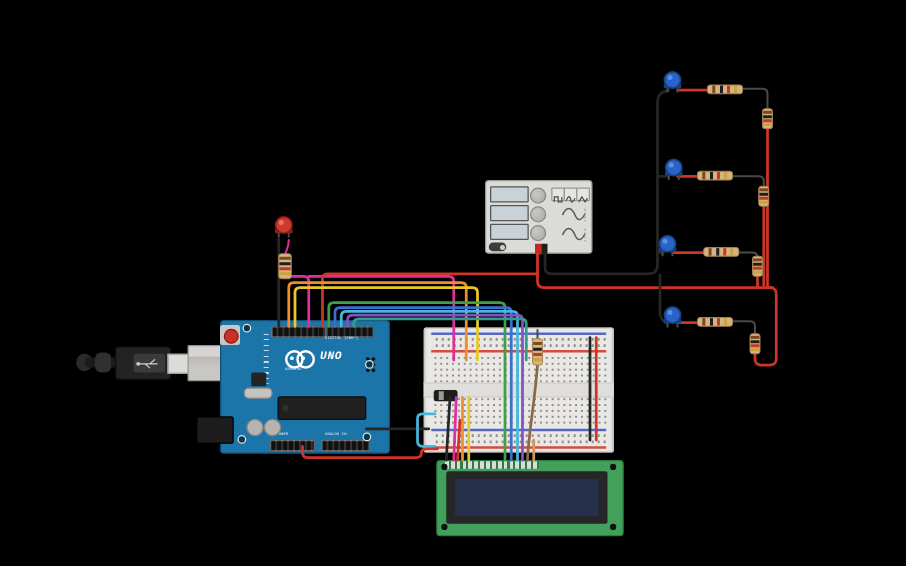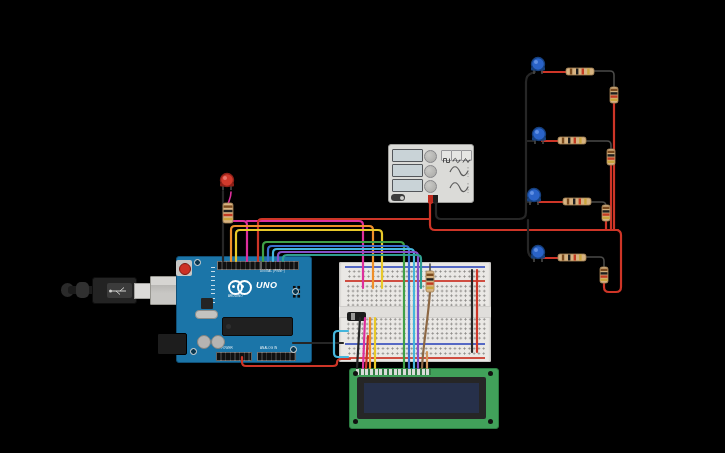--- a/index.html
+++ b/index.html
@@ -1,17 +1,17 @@
 <!DOCTYPE html>
 <html><head>
 <meta charset="utf-8">
 <style>
   html,body{margin:0;padding:0;background:#000;}
   #stage{position:relative;width:676px;height:453px;background:#000;overflow:hidden;
-         font-family:Liberation Sans, sans-serif;}
+         font-family:Liberation Mono, monospace;}
   .abs{position:absolute;}
   
   .usb-cap{left:61px;top:283px;width:13px;height:14px;background:#2a2a2a;border-radius:7px;}
   .usb-cord{left:68px;top:286px;width:30px;height:8px;background:#1b1b1b;border-radius:3px;}
   .usb-ferrite{left:76px;top:282px;width:13px;height:16px;background:#303030;border-radius:5px;}
   .usb-plug{left:92px;top:277px;width:43px;height:25px;background:#232323;border:1px solid #0d0d0d;border-radius:3px;}
   .usb-plate{left:106px;top:282px;width:25px;height:15px;background:#3b3b3b;border-radius:2px;}
   .usb-tongue{left:134px;top:283px;width:18px;height:14px;background:#dcdbd9;border:1px solid #a5a4a1;}
   
   .ard-board{left:176px;top:256px;width:134px;height:105px;background:#1b75a8;border:1px solid #104f76;border-radius:3px;}

